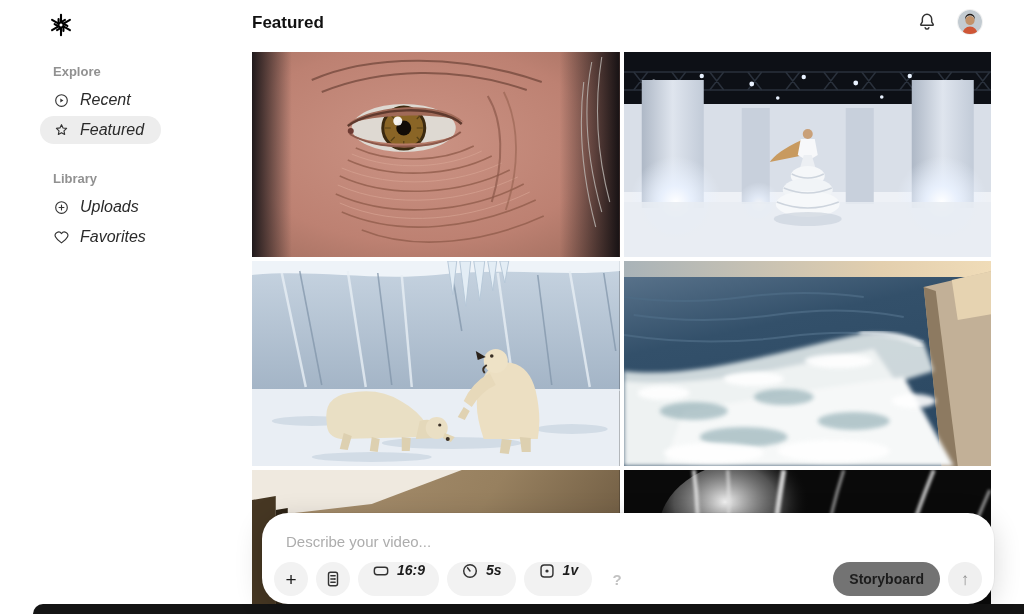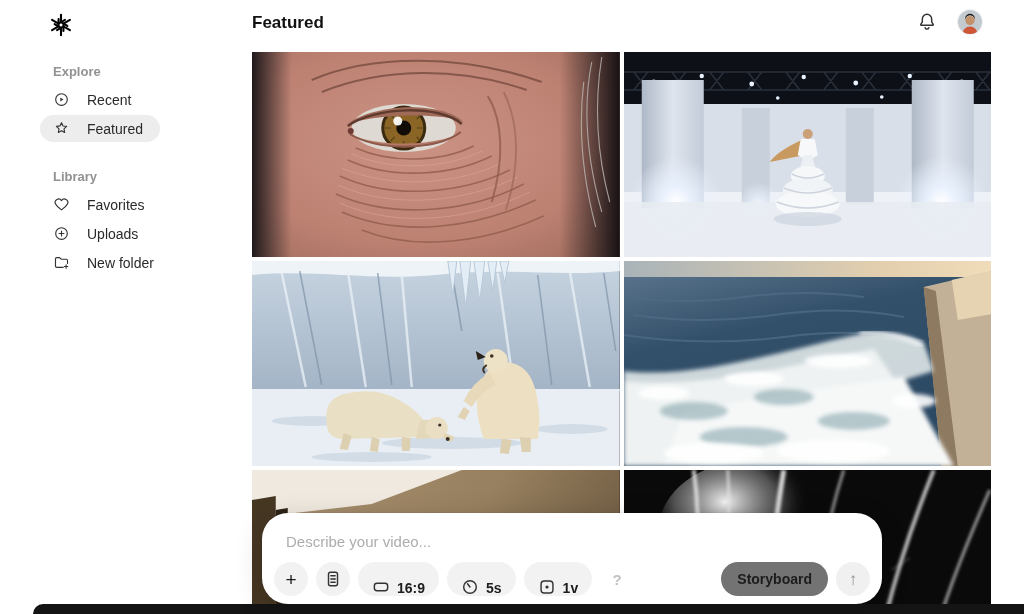--- a/index.html
+++ b/index.html
@@ -5,22 +5,22 @@
   * { margin:0; padding:0; box-sizing:border-box; }
   html,body { background:#fff; }
   body { font-family:"Liberation Sans","DejaVu Sans",sans-serif; color:#1c1c1c; }
   .app { position:relative; width:1024px; height:614px; background:#fff; overflow:hidden; }
 
   
   .sidebar { position:absolute; left:0; top:0; width:252px; height:614px; background:#fff; z-index:3; }
   .logo { margin:13px 0 0 49px; width:24px; height:24px; cursor:pointer; }
   .section-label { margin:27px 0 7px 53px; font-size:13px; font-weight:700; color:#919191; }
   .section-label.lib { }
-  .nav-item { display:flex; align-items:center; gap:17px; width:fit-content; margin-left:40px;
-              padding:5px 17px 5px 13px; border-radius:17px; font-size:14px; color:#2a2a2a; cursor:pointer; }
+  .nav-item { display:flex; align-items:center; gap:10px; width:fit-content; margin-left:40px;
+              padding:5px 17px 5px 13px; border-radius:17px; font-size:16px; color:#2a2a2a; cursor:pointer;font-style:italic; }
   .nav-item + .nav-item { margin-top:2px; }
   .nav-item.active { background:#ededed; }
   .nav-item .nico { width:17px; height:17px; display:block; flex:0 0 auto; }
   .nav-footer { margin-top:18px; }
 
   
   .page-title { position:absolute; left:252px; top:13px; font-size:17px; font-weight:700; color:#111; z-index:3; }
   .header-right { position:absolute; right:42px; top:10px; display:flex; align-items:center; gap:20px; z-index:3; }
   .bell-btn { width:22px; height:22px; cursor:pointer; }
   .avatar { width:24px; height:24px; border-radius:50%; overflow:hidden; cursor:pointer; box-shadow:0 0 0 1px rgba(0,0,0,.06); }
@@ -30,31 +30,31 @@
   .grid { position:absolute; left:252px; top:52px; width:739px; height:562px;
           display:grid; grid-template-columns:1fr 1fr; grid-template-rows:205px 205px 205px; gap:4px; overflow:hidden; }
   .cell { position:relative; overflow:hidden; background:#111; cursor:pointer; }
   .cell svg { display:block; width:100%; height:100%; }
 
   
   .window-edge { position:absolute; left:33px; right:0; top:604px; bottom:0; background:#141414;
                  border-top-left-radius:10px; z-index:4; }
 
   
-  .composer { position:absolute; left:262px; top:513px; width:620px; height:91px; background:#fff;
+  .composer { position:absolute; left:262px; top:513px; width:732px; height:91px; background:#fff;
               border-radius:26px; box-shadow:0 6px 28px rgba(0,0,0,.16), 0 0 0 1px rgba(0,0,0,.03); z-index:6; }
   .prompt-input { position:absolute; left:24px; top:17px; width:560px; height:22px; border:none; outline:none;
                   font-size:15px; font-family:inherit; color:#333; background:transparent; }
   .prompt-input::placeholder { color:#adadad; }
   .composer-row { position:absolute; left:12px; right:12px; bottom:8px; display:flex; align-items:center; gap:8px; }
   .cbtn { height:34px; min-width:34px; border:none; background:#f2f2f2; border-radius:17px; display:flex;
           align-items:center; justify-content:center; cursor:pointer; font-family:inherit; }
   .cbtn.circle { width:34px; }
   .plus-glyph { font-size:19px; font-weight:400; color:#1c1c1c; line-height:1; }
-  .chip { display:flex; align-items:flex-end; gap:7px; padding:0 14px; font-size:14px; font-weight:700; color:#1c1c1c; }
+  .chip { display:flex; align-items:flex-start; gap:7px; padding:0 14px; font-size:14px; font-weight:700; color:#1c1c1c;font-style:italic; }
   .chip .cico { width:18px; height:18px; display:block; }
   .help { background:transparent; color:#c2c2c2; font-size:15px; font-weight:700; width:34px; }
   .spacer { flex:1; }
   .storyboard { padding:16px 16px; font-size:14px; font-weight:700; color:#1c1c1c; background:#737373; }
   .send { background:#f0f0f0; }
   .send-glyph { font-size:17px; font-weight:700; color:#909090; line-height:1; }
 
   .ico-stroke { stroke:#333; stroke-width:1.6; fill:none; stroke-linecap:round; stroke-linejoin:round; }
 </style>
 </head>
@@ -97,46 +97,36 @@
       <span>Featured</span>
     </div>
 
 
     <div class="section-label lib">Library</div>
 
 
     <div class="nav-item">
       <span class="nico">
         <svg viewBox="0 0 24 24">
-            <path class="ico-stroke" d="M12 19.6S5.4 15.3 3.4 11.1A4.9 4.9 0 0 1 12 6.5a4.9 4.9 0 0 1 8.6 4.6C18.6 15.3 12 19.6 12 19.6z"></path>
-          </svg>
-      </span>
-      <span>Favorites</span>
-    </div>
-
-    <div class="nav-item">
-      <span class="nico">
-        <svg viewBox="0 0 24 24">
             <circle cx="12" cy="12" r="8.2" class="ico-stroke"></circle>
             <path class="ico-stroke" d="M12 8.6v6.8M8.6 12h6.8"></path>
           </svg>
       </span>
       <span>Uploads</span>
     </div>
 
-    <div class="nav-item nav-footer">
+    <div class="nav-item">
       <span class="nico">
         <svg viewBox="0 0 24 24">
-            <path class="ico-stroke" d="M3.5 17V7a1.8 1.8 0 0 1 1.8-1.8h4.2l2 2.2h7.2A1.8 1.8 0 0 1 20.5 9.2v4.2"></path>
-            <path class="ico-stroke" d="M3.5 17a1.8 1.8 0 0 0 1.8 1.8h9.2"></path>
-            <path class="ico-stroke" d="M18.5 15.2v5M16 17.7h5"></path>
+            <path class="ico-stroke" d="M12 19.6S5.4 15.3 3.4 11.1A4.9 4.9 0 0 1 12 6.5a4.9 4.9 0 0 1 8.6 4.6C18.6 15.3 12 19.6 12 19.6z"></path>
           </svg>
       </span>
-      <span>New folder</span>
-    </div>
+      <span>Favorites</span>
+    </div>
+
   </aside>
 
   <h1 class="page-title">Featured</h1>
   <div class="header-right">
     <div class="bell-btn">
       <svg viewBox="0 0 24 24">
           <path class="ico-stroke" d="M12 3.6a5.1 5.1 0 0 0-5.1 5.1v3.2L5.2 14.6a.6.6 0 0 0 .5 1h12.6a.6.6 0 0 0 .5-1l-1.7-2.7V8.7A5.1 5.1 0 0 0 12 3.6z"></path>
           <path class="ico-stroke" d="M10 18.3a2.1 2.1 0 0 0 4 0"></path>
         </svg>
     </div>

